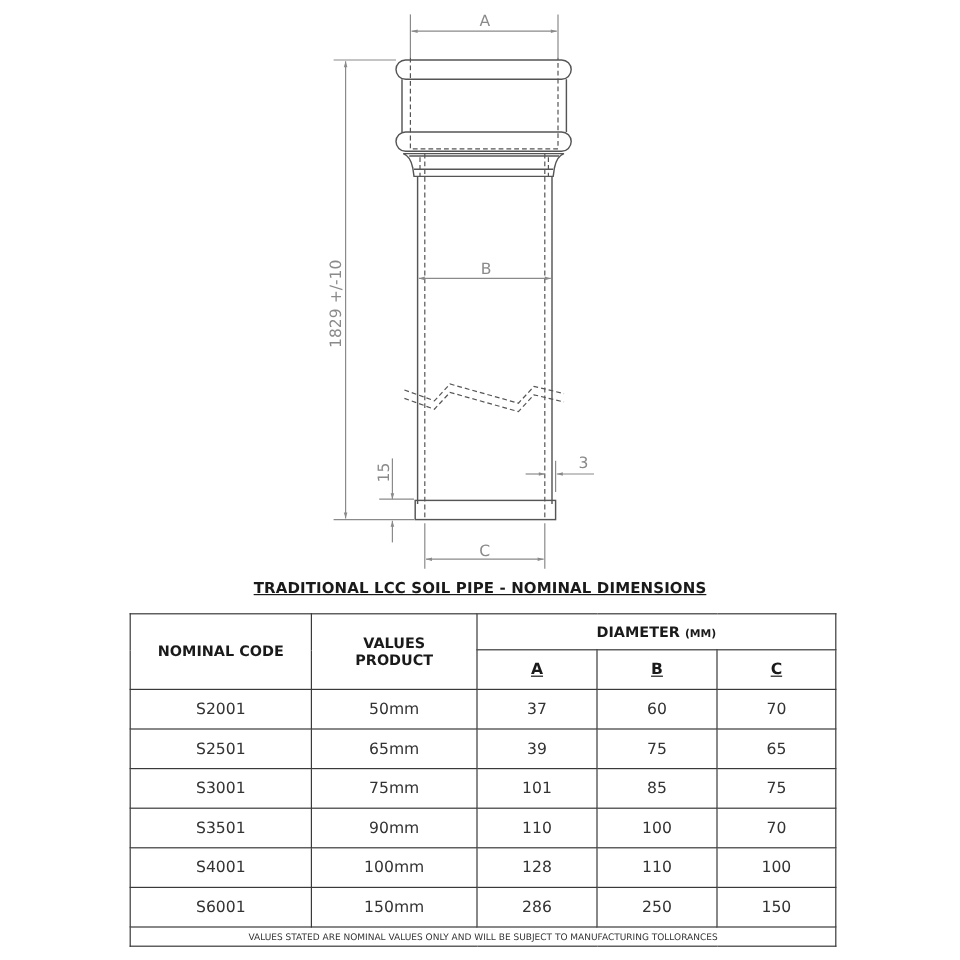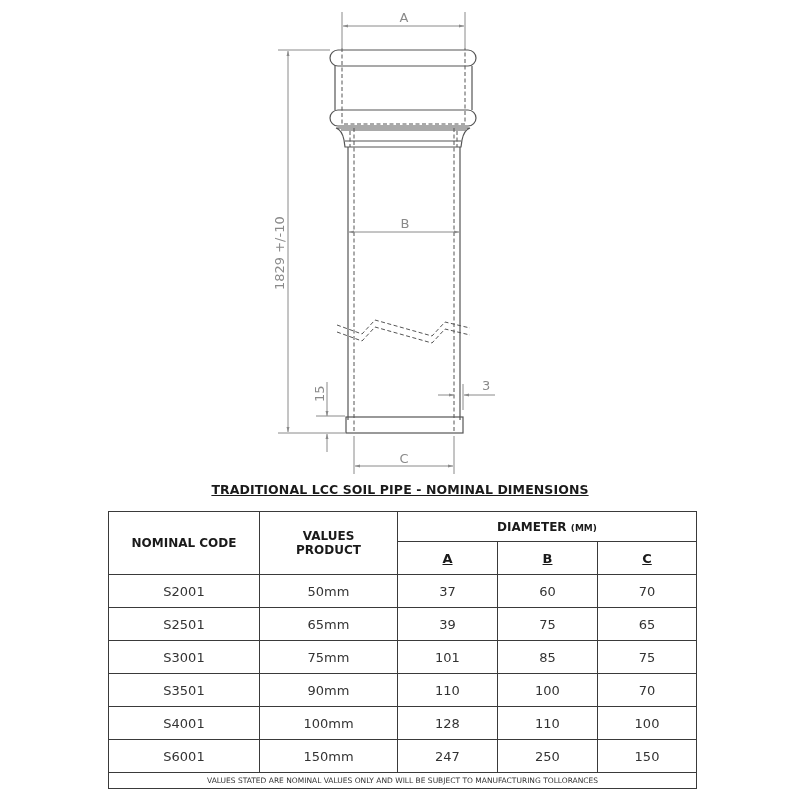--- a/index.html
+++ b/index.html
@@ -158,21 +158,21 @@
   <tr>
     <td>S4001</td>
     <td>100mm</td>
     <td>128</td>
     <td>110</td>
     <td>100</td>
   </tr>
   <tr>
     <td>S6001</td>
     <td>150mm</td>
-    <td>247</td>
+    <td>286</td>
     <td>250</td>
     <td>150</td>
   </tr>
   <tr>
     <td colspan="5" class="note">VALUES STATED ARE NOMINAL VALUES ONLY AND WILL BE SUBJECT TO MANUFACTURING TOLLORANCES</td>
   </tr>
 </tbody>
   </table>
 
 </body></html>

